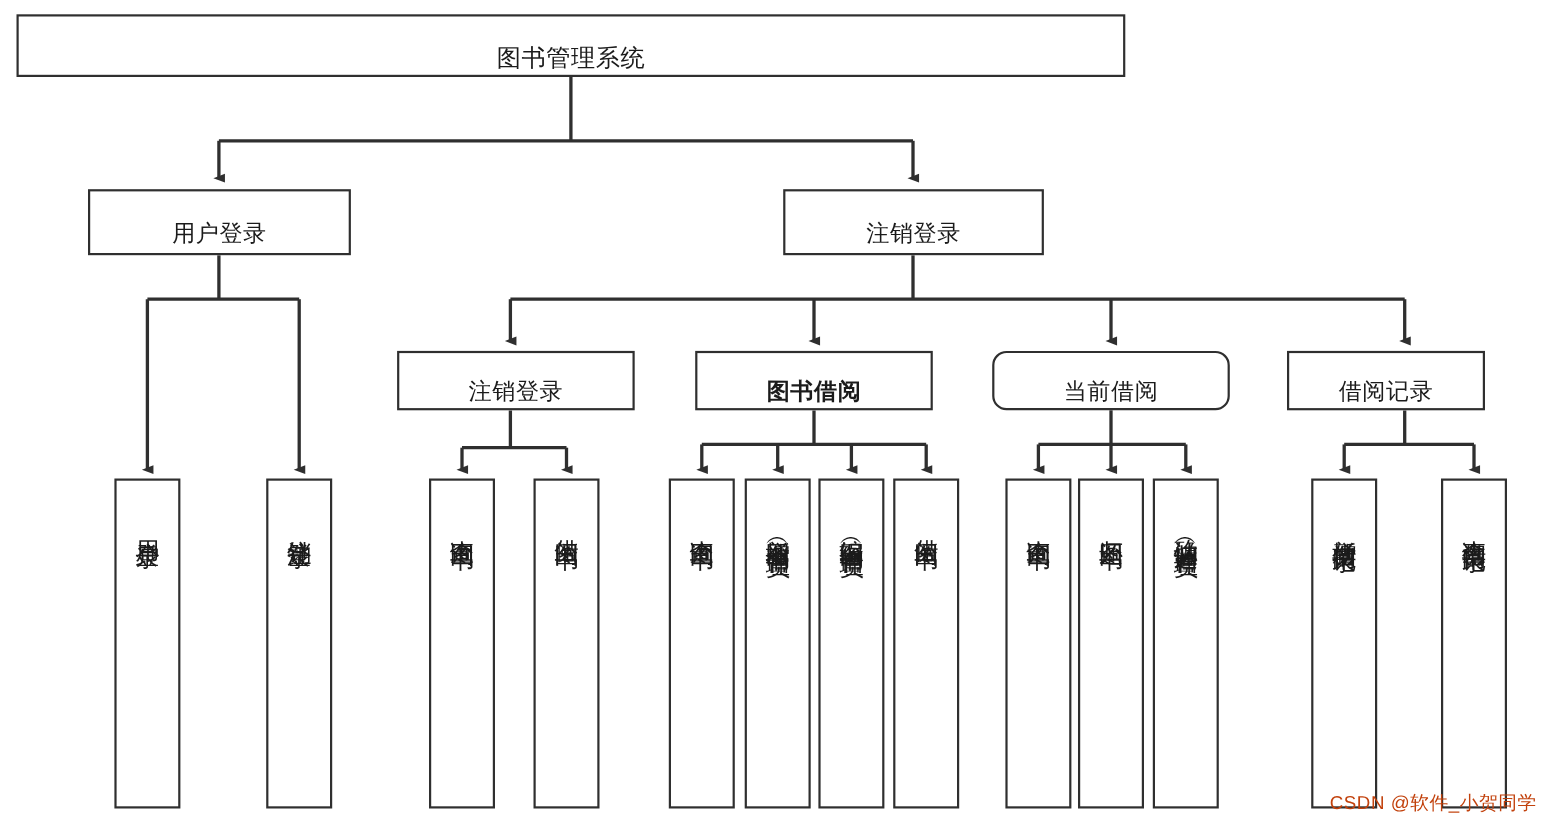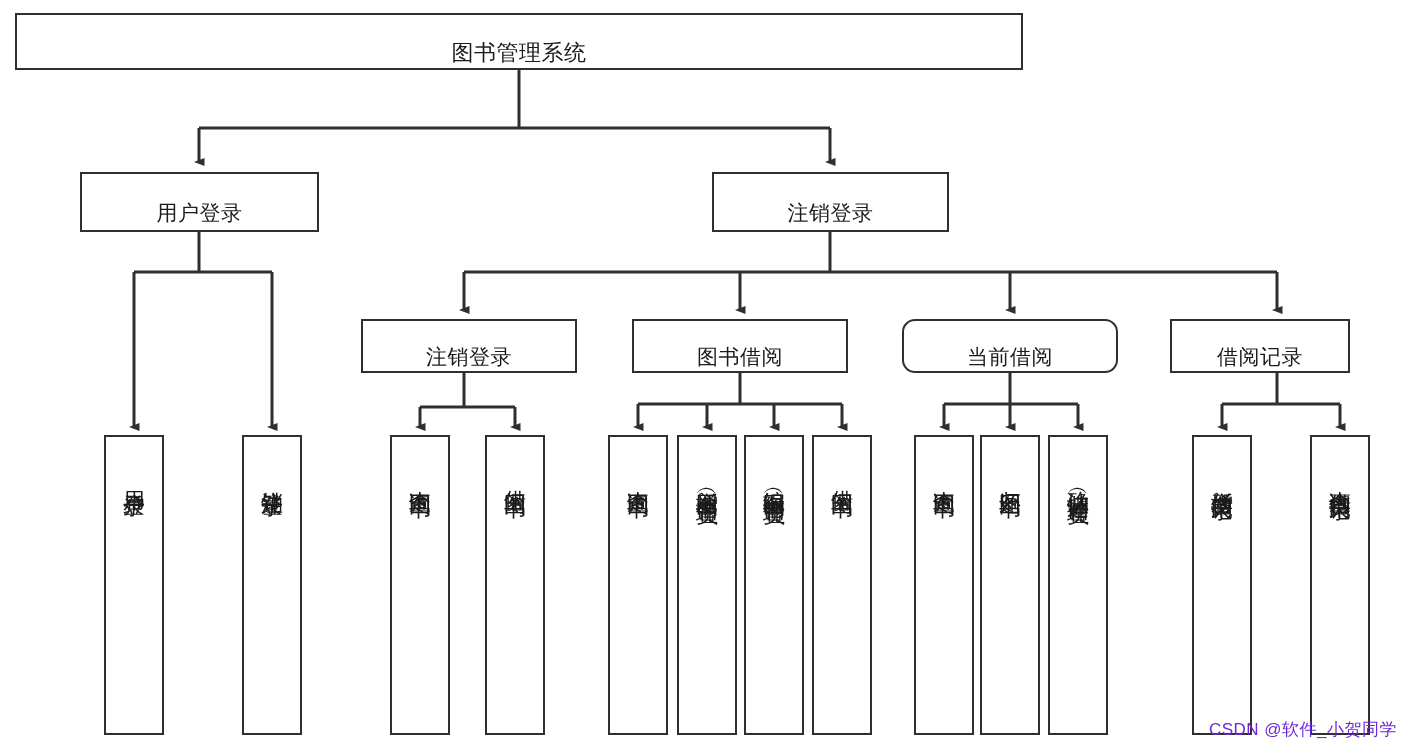--- a/index.html
+++ b/index.html
@@ -61,21 +61,21 @@
     line-height: 1.1;
     letter-spacing: 2px;
     white-space: normal;
     max-height: 100%;
   }
   .watermark {
     position: absolute;
     right: 8px;
     bottom: 6px;
     font-size: 17px;
-    color: #6d28d9;
+    color: #c2410c;
     white-space: nowrap;
     letter-spacing: 0.5px;
   }
 </style>
 </head>
 <body>
 
 <div id="canvas">
 
   <svg class="edges" viewBox="0 0 1405 747">
@@ -135,21 +135,21 @@
   <div class="node horiz" style="left:80px; top:172px; width:239px; height:60px;">
     <span class="label">用户登录</span>
   </div>
   <div class="node horiz" style="left:712px; top:172px; width:237px; height:60px;">
     <span class="label">注销登录</span>
   </div>
 
   <div class="node horiz" style="left:361px; top:319px; width:216px; height:54px;">
     <span class="label">注销登录</span>
   </div>
-  <div class="node horiz" style="left:632px; top:319px; width:216px; height:54px;">
+  <div class="node horiz" style="left:632px; top:319px; width:216px; height:54px;font-weight:bold;">
     <span class="label">图书借阅</span>
   </div>
   <div class="node horiz" style="left:902px; top:319px; width:216px; height:54px;border-radius:13px;">
     <span class="label">当前借阅</span>
   </div>
   <div class="node horiz" style="left:1170px; top:319px; width:180px; height:54px;">
     <span class="label">借阅记录</span>
   </div>
 
   <div class="node vert" style="left:104px; top:435px; width:60px; height:300px;">

